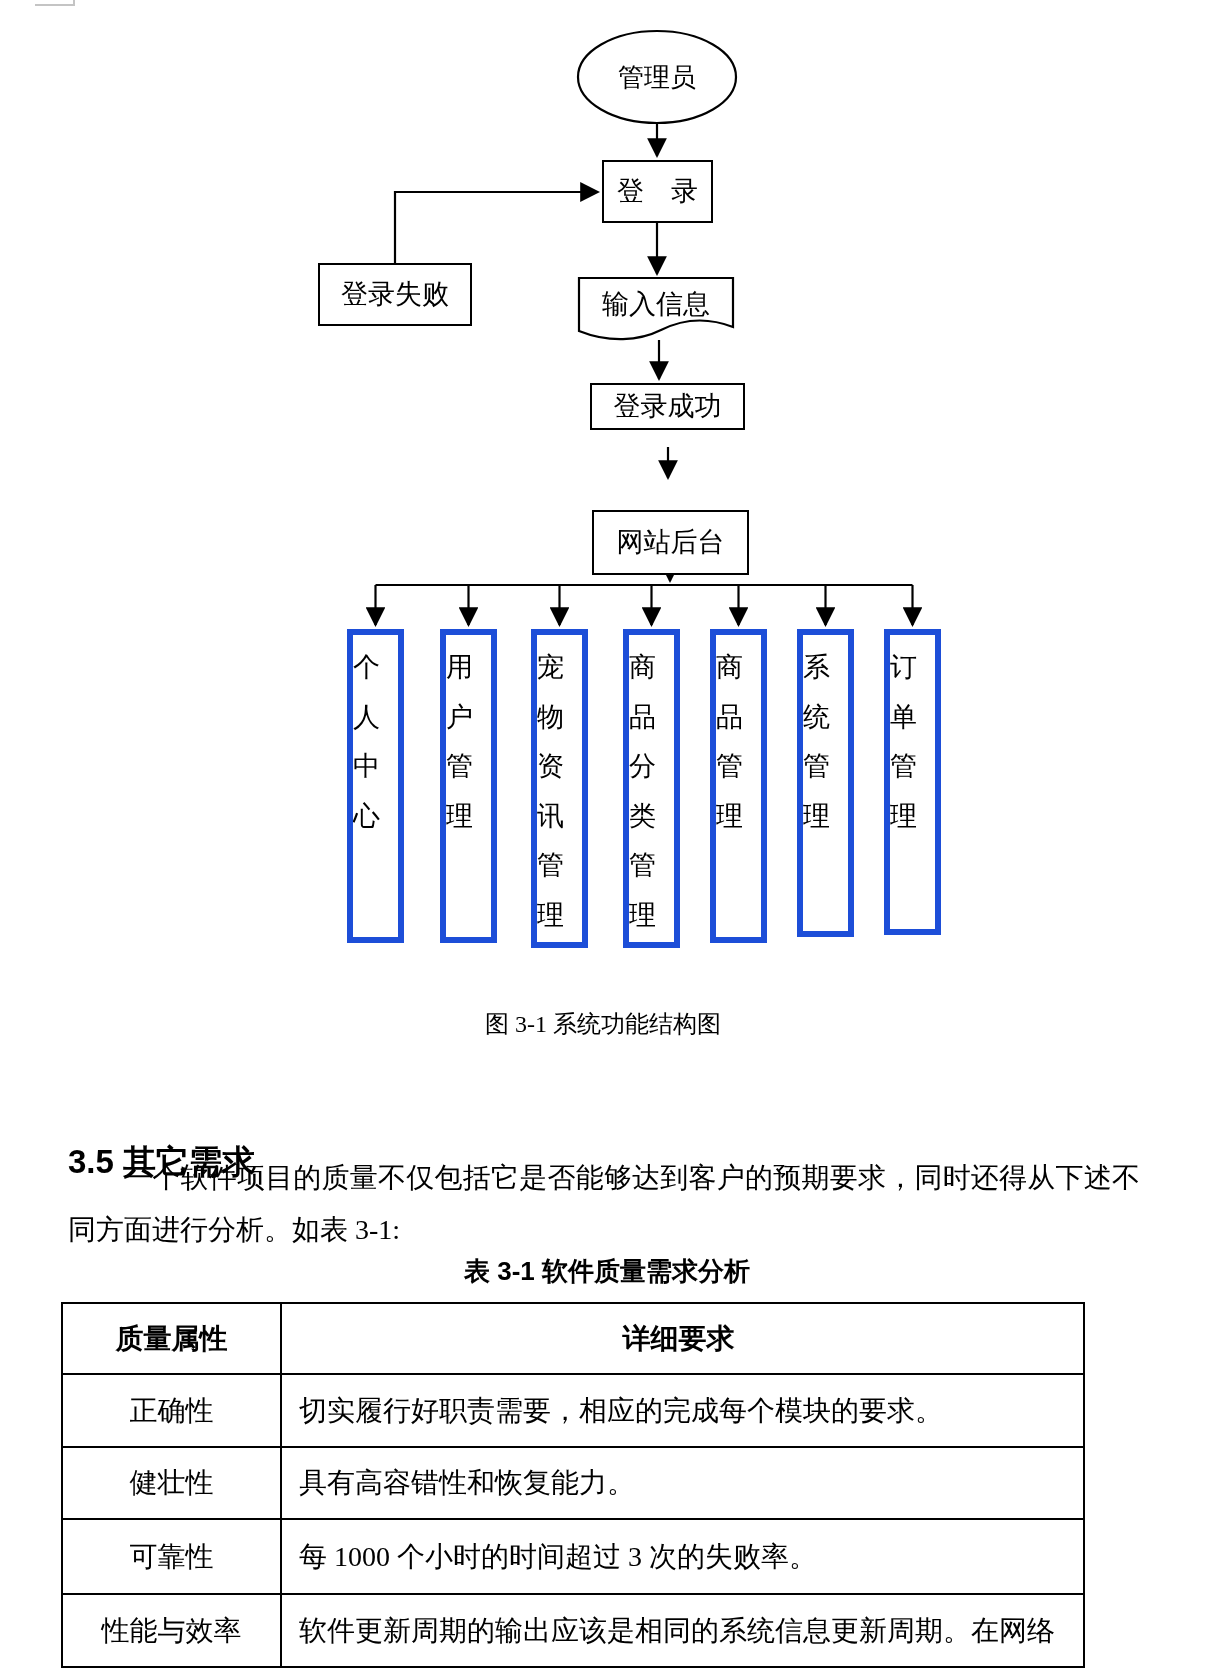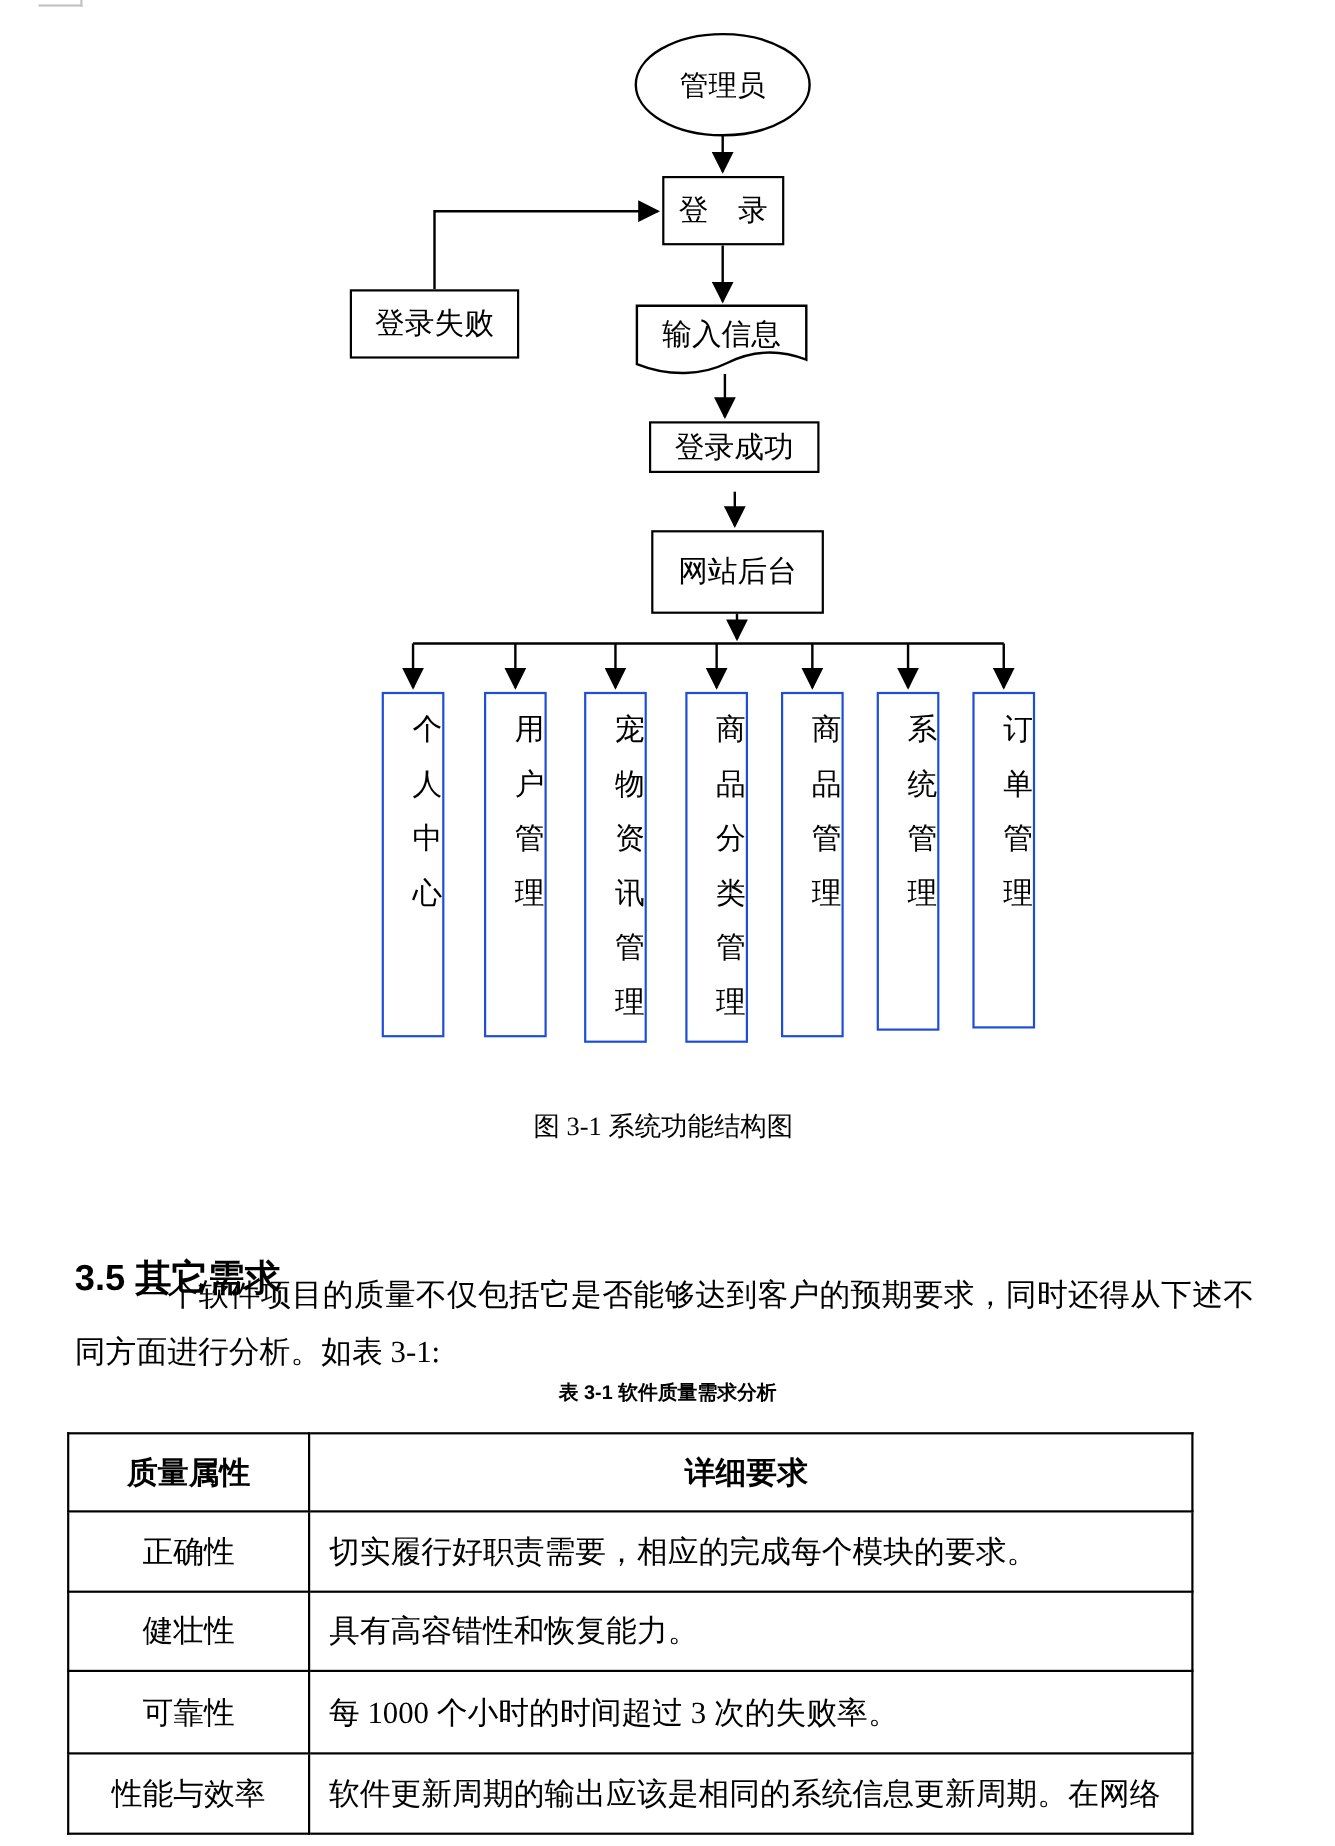--- a/index.html
+++ b/index.html
@@ -27,26 +27,26 @@
     background:#fff;
     box-sizing:border-box;
     white-space:nowrap;
   }
   .fc-label{
     position:absolute;display:flex;align-items:center;justify-content:center;
     font-size:26px;white-space:nowrap;
   }
   .module-box{
     position:absolute;
-    border:2px solid #1d4ed8;
+    border:6px solid #1d4ed8;
     box-sizing:border-box;
     background:#fff;
     font-size:27px;
     line-height:49.5px;
-    text-align:right;
+    text-align:left;
     word-break:break-all;
     padding-top:8px;
     overflow:hidden;
   }
   .fig-caption{
     position:absolute;left:0;top:1008px;width:1206px;
     text-align:center;font-size:24px;
   }
   .sec-heading{
     position:absolute;left:68px;top:1140px;
@@ -54,21 +54,21 @@
     font-weight:bold;font-size:33px;
   }
   .body-par{
     position:absolute;left:68px;top:1152px;width:1072px;
     font-size:28px;line-height:52px;
     text-indent:56px;text-align:justify;
   }
   .tbl-caption{
     position:absolute;left:0;top:1254px;width:1214px;text-align:center;
     font-family:"Liberation Sans","DejaVu Sans",sans-serif;
-    font-weight:bold;font-size:18px;
+    font-weight:bold;font-size:26px;
   }
   table.quality{
     position:absolute;left:61px;top:1302px;width:1024px;
     border-collapse:collapse;table-layout:fixed;
     font-size:28px;
   }
   table.quality td{
     border:2px solid #000;
     vertical-align:middle;
     padding:0;
@@ -125,21 +125,21 @@
     <div class="fc-label" style="left:577px;top:61px;width:160px;height:32px;">管理员</div>
 
     <div class="fc-box" style="left:602px;top:160px;width:111px;height:63px;">登　录</div>
 
     <div class="fc-box" style="left:318px;top:263px;width:154px;height:63px;">登录失败</div>
 
     <div class="fc-label" style="left:579px;top:284px;width:154px;height:40px;font-size:27px;">输入信息</div>
 
     <div class="fc-box" style="left:590px;top:383px;width:155px;height:47px;">登录成功</div>
 
-    <div class="fc-box" style="left:592px;top:482px;width:157px;height:76px;">网站后台</div>
+    <div class="fc-box" style="left:592px;top:510px;width:157px;height:65px;">网站后台</div>
 
     <div class="module-box" style="left:347px;top:629px;width:57px;height:314px;">个人中心</div>
     <div class="module-box" style="left:531px;top:629px;width:57px;height:319px;">宠物资讯管理</div>
     <div class="module-box" style="left:440px;top:629px;width:57px;height:314px;">用户管理</div>
     <div class="module-box" style="left:623px;top:629px;width:57px;height:319px;">商品分类管理</div>
     <div class="module-box" style="left:710px;top:629px;width:57px;height:314px;">商品管理</div>
     <div class="module-box" style="left:797px;top:629px;width:57px;height:308px;">系统管理</div>
     <div class="module-box" style="left:884px;top:629px;width:57px;height:306px;">订单管理</div>
   </div>
 

